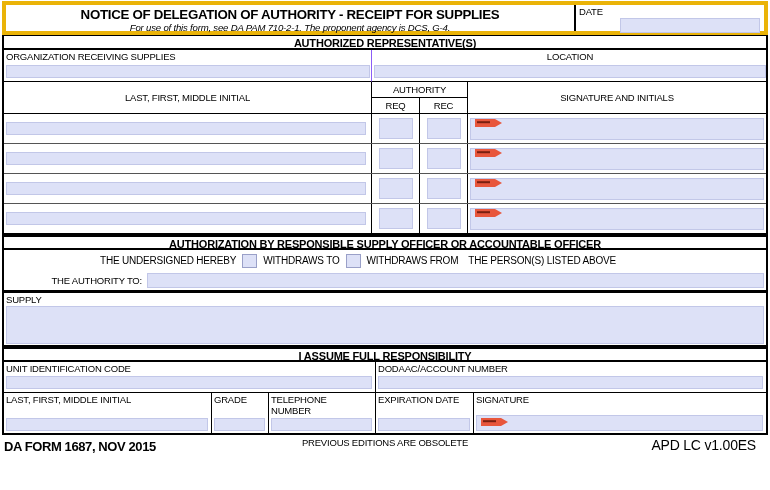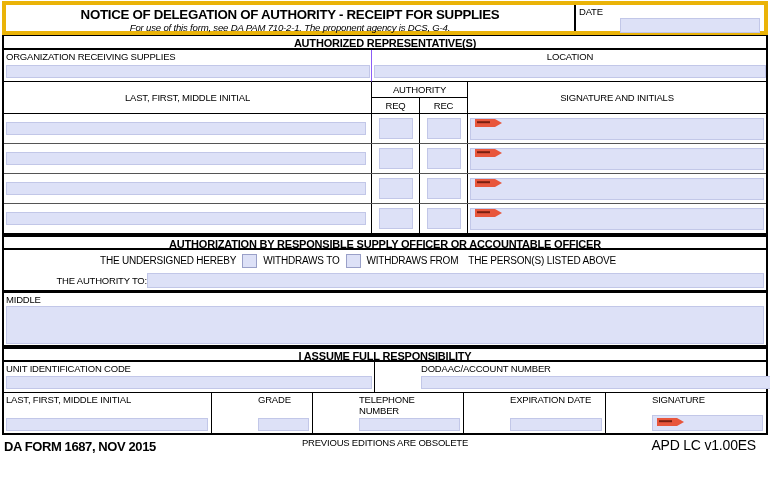--- a/index.html
+++ b/index.html
@@ -148,20 +148,21 @@
   }
   .authline span.gap { display: inline-block; width: 10px; }
   .authline2 {
     display: flex;
     align-items: center;
     height: 19px;
   }
   .authline2 .atlbl {
     width: 143px;
     text-align: right;
+    padding-right: 5px;
     font-size: 9.5px;
     letter-spacing: -0.2px;
   }
   .authline2 .afill {
     flex: 1;
     background: #dde1f7;
     border: 1px solid #c2c7e8;
     height: 15px;
     margin-right: 2px;
   }
@@ -177,21 +178,21 @@
   }
   .remarks .rfill {
     background: #dde1f7;
     border: 1px solid #c2c7e8;
     height: 38px;
     margin-top: 1px;
   }
 
   
   .bot { border-left: 2px solid #000; border-right: 2px solid #000; border-bottom: 2px solid #000; }
-  .botrow { display: flex; gap: 44px; }
+  .botrow { display: flex; }
   .botcell {
     border-right: 1px solid #000;
     padding: 1px 2px 2px 2px;
     position: relative;
   }
   .botcell:last-child { border-right: none; }
 
   
   .footer {
     display: flex;
@@ -349,21 +350,21 @@
       <span class="gap"></span>
       <span>THE PERSON(S) LISTED ABOVE</span>
     </div>
     <div class="authline2">
       <div class="atlbl">THE AUTHORITY TO:</div>
       <div class="afill"></div>
     </div>
   </div>
 
   <div class="remarks">
-    <div class="lbl">MIDDLE</div>
+    <div class="lbl">SUPPLY</div>
     <div class="rfill"></div>
   </div>
 
   <div class="banner sep">I ASSUME FULL RESPONSIBILITY</div>
 
   <div class="bot">
 
     <div class="botrow" style="border-bottom:1px solid #000;">
       <div class="botcell" style="width:372px;height:30px;">
         <div class="lbl">UNIT IDENTIFICATION CODE</div>

